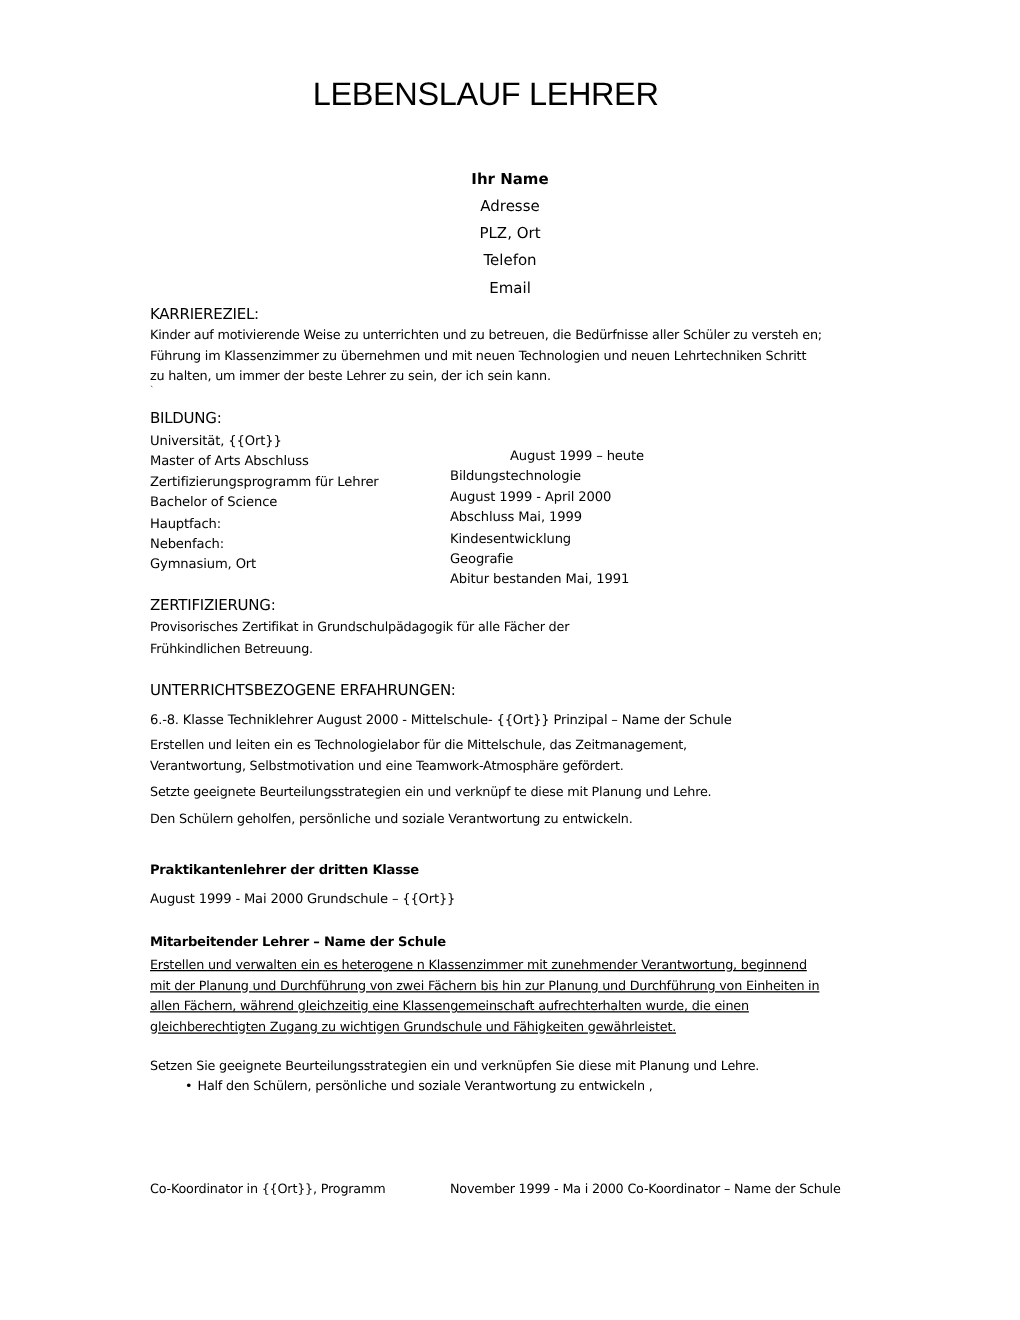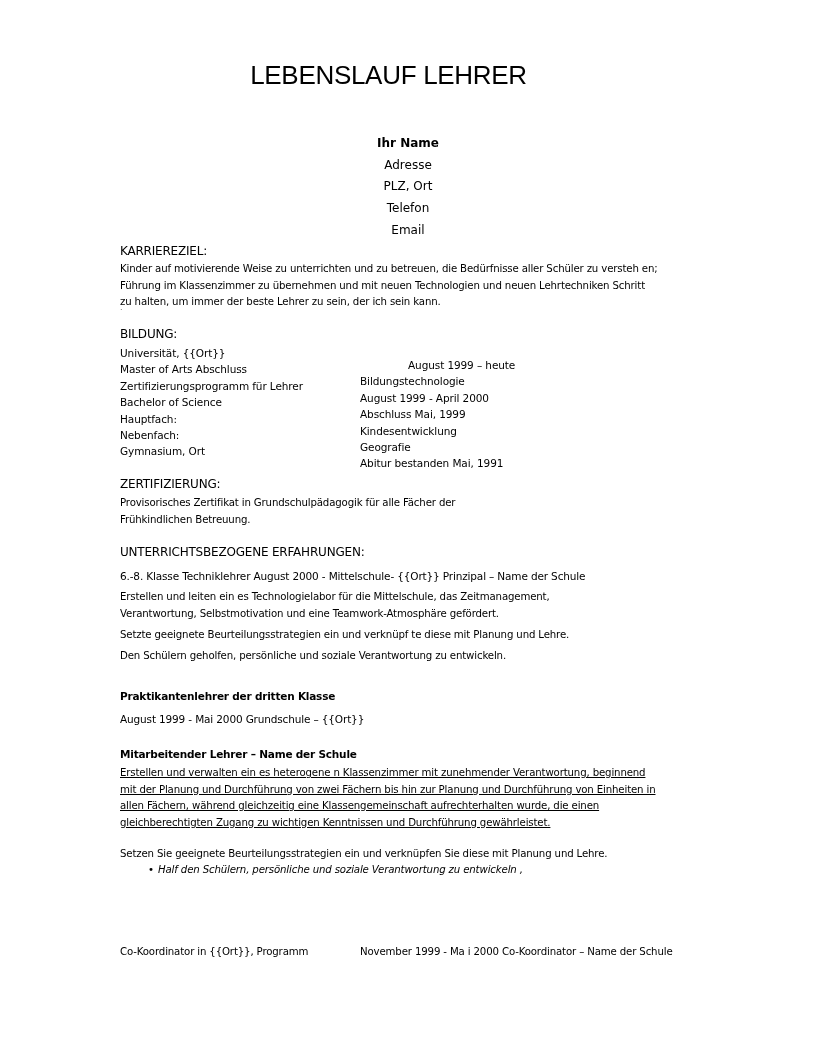--- a/index.html
+++ b/index.html
@@ -96,25 +96,25 @@
   <div class="abs p" style="top:648px;">Den Schülern  geholfen, persönliche und soziale Verantwortung zu entwickeln.</div>
 
   <div class="abs sub" style="top:690px;">Praktikantenlehrer der dritten Klasse</div>
   <div class="abs p2" style="top:711px;">August 1999 - Mai 2000  Grundschule – {{Ort}}</div>
 
   <div class="abs sub" style="top:748px;">Mitarbeitender  Lehrer – Name  der Schule</div>
   <div class="abs p" style="top:765px;text-decoration:underline;">
     <div>Erstellen und verwalten ein es heterogene n Klassenzimmer mit zunehmender Verantwortung, beginnend</div>
     <div>mit der Planung und Durchführung von zwei Fächern bis hin zur Planung und Durchführung von Einheiten in</div>
     <div>allen Fächern, während gleichzeitig eine Klassengemeinschaft aufrechterhalten     wurde, die einen</div>
-    <div>gleichberechtigten Zugang zu wichtigen Kenntnissen und Durchführung gewährleistet.</div>
+    <div>gleichberechtigten Zugang zu wichtigen Grundschule und Fähigkeiten gewährleistet.</div>
   </div>
 
   <div class="abs p" style="top:846px;">Setzen Sie geeignete Beurteilungsstrategien ein und verknüpfen Sie diese mit Planung und Lehre.</div>
-  <ul class="abs p bullets" style="top:862px;font-style:italic;">
+  <ul class="abs p bullets" style="top:862px;">
     <li><span>Half den Schülern, persönliche und soziale Verantwortung zu entwickeln   ,</span></li>
   </ul>
 
   <div class="abs p" style="top:944px; width:600px;">
     <span>Co-Koordinator in {{Ort}}, Programm</span>
     <span style="position:absolute; left:240px;">November 1999 - Ma i 2000 Co-Koordinator – Name  der Schule</span>
   </div>
 
 </div>
 

